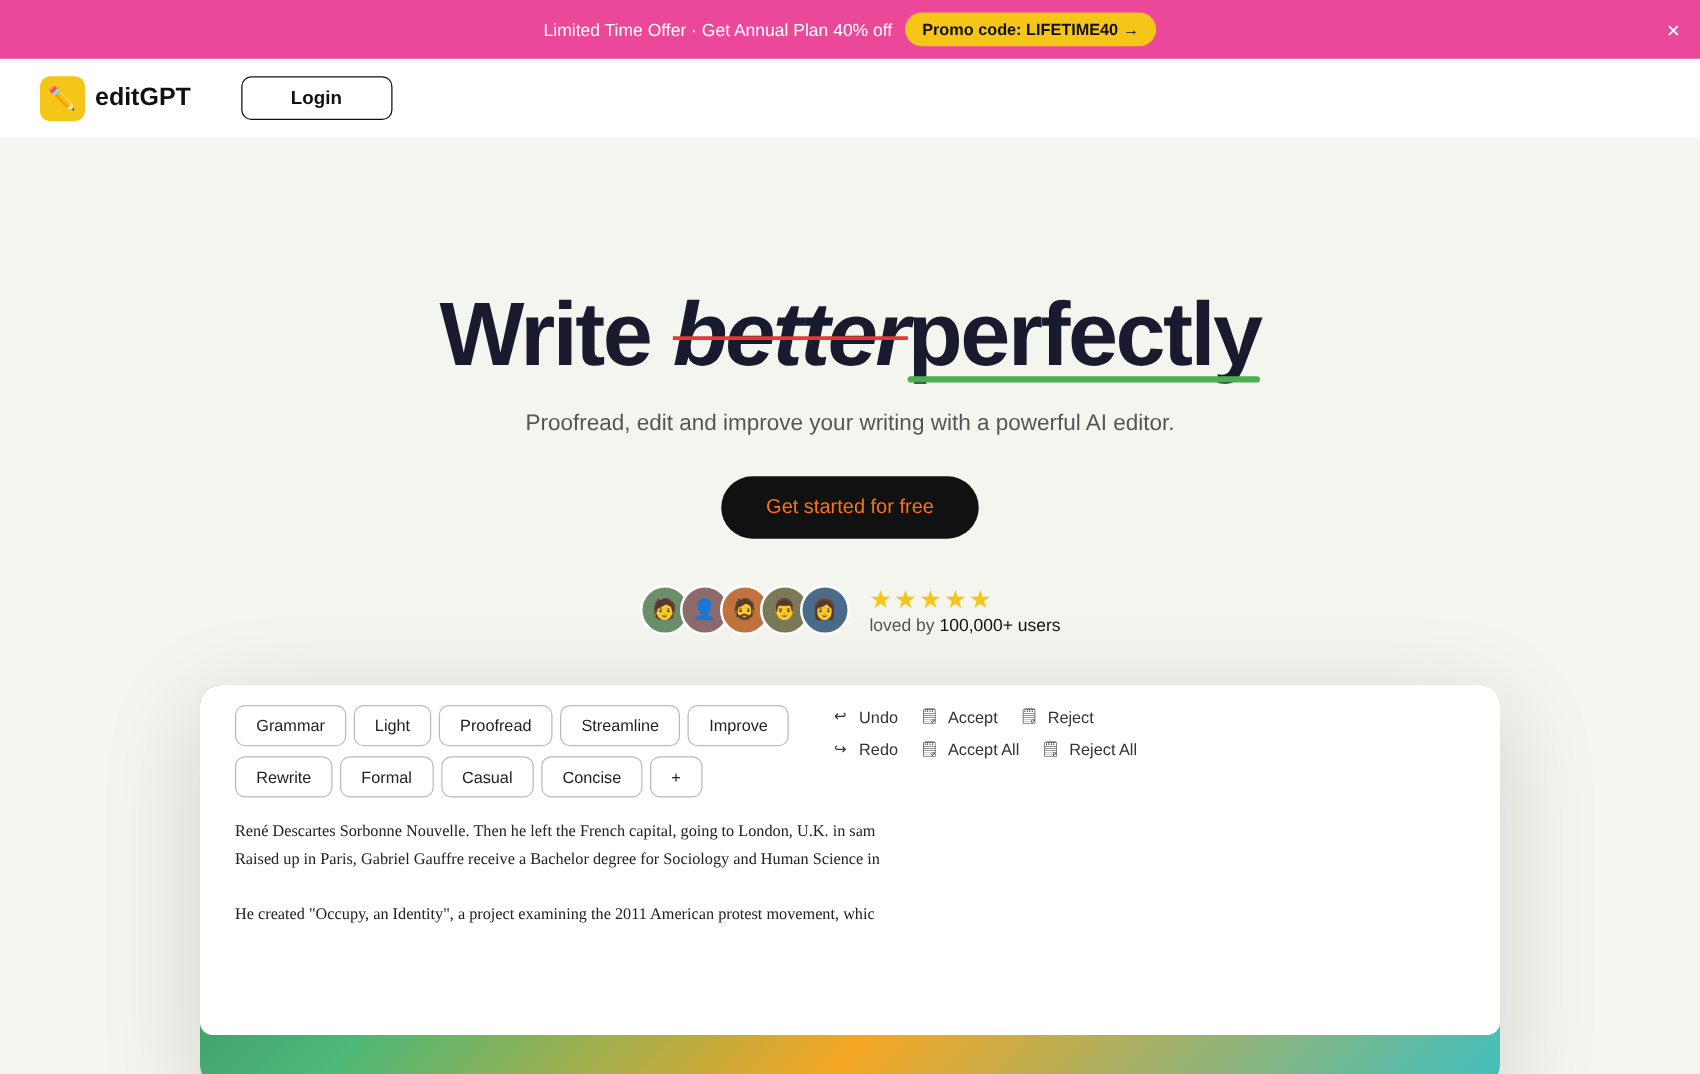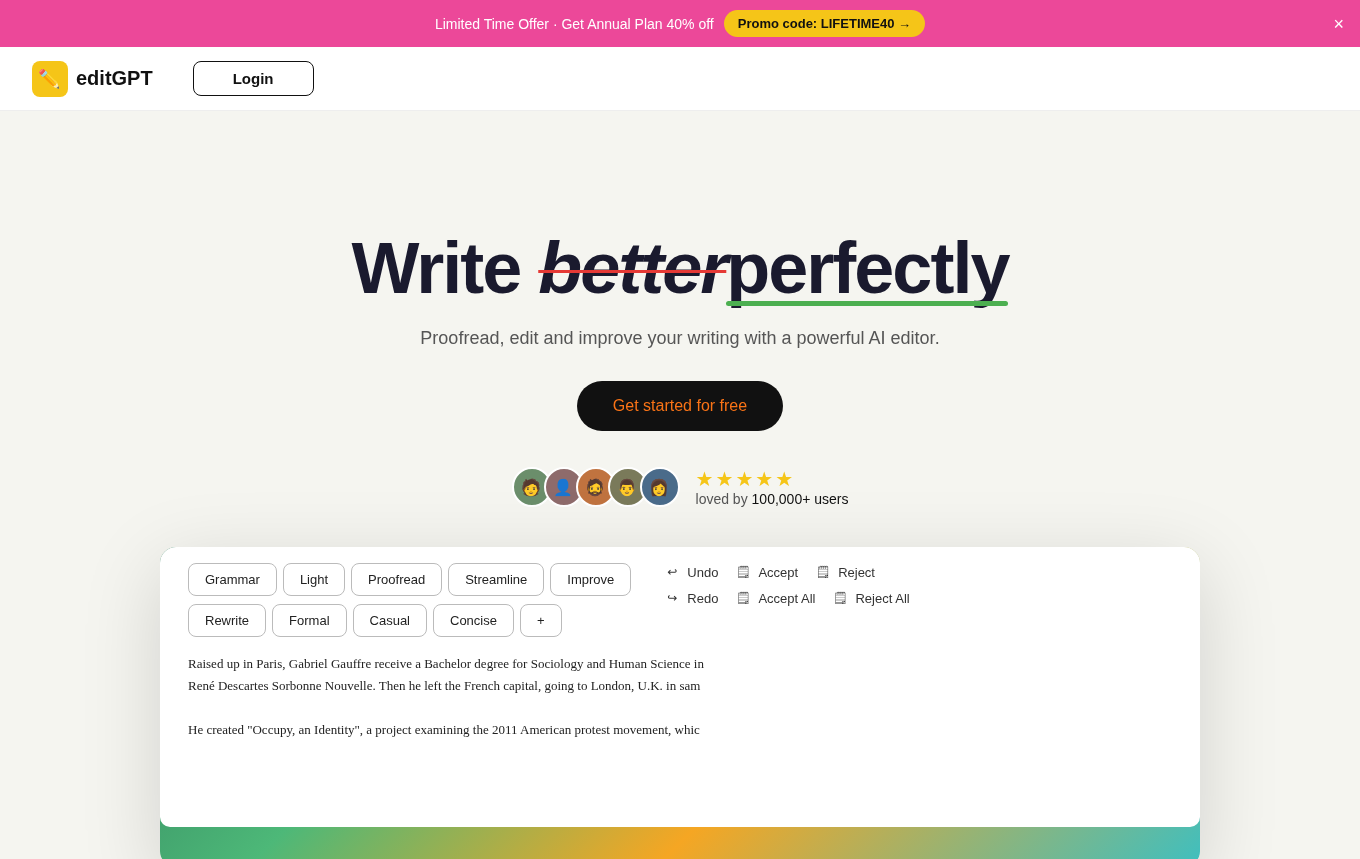--- a/index.html
+++ b/index.html
@@ -347,20 +347,20 @@
             </span>
             <span class="action-btn">
               <span class="action-icon">🗒</span>
               <span>Reject All</span>
             </span>
           </div>
         </div>
       </div>
 
       <div class="editor-text">
+        <p>René Descartes Sorbonne Nouvelle. Then he left the French capital, going to London, U.K. in sam</p>
         <p>Raised up in Paris, Gabriel Gauffre receive a Bachelor degree for Sociology and Human Science in</p>
-        <p>René Descartes Sorbonne Nouvelle. Then he left the French capital, going to London, U.K. in sam</p>
         <br>
         <p>He created "Occupy, an Identity", a project examining the 2011 American protest movement, whic</p>
       </div>
     </div>
   </div>
 </div>
 
 </body></html>

